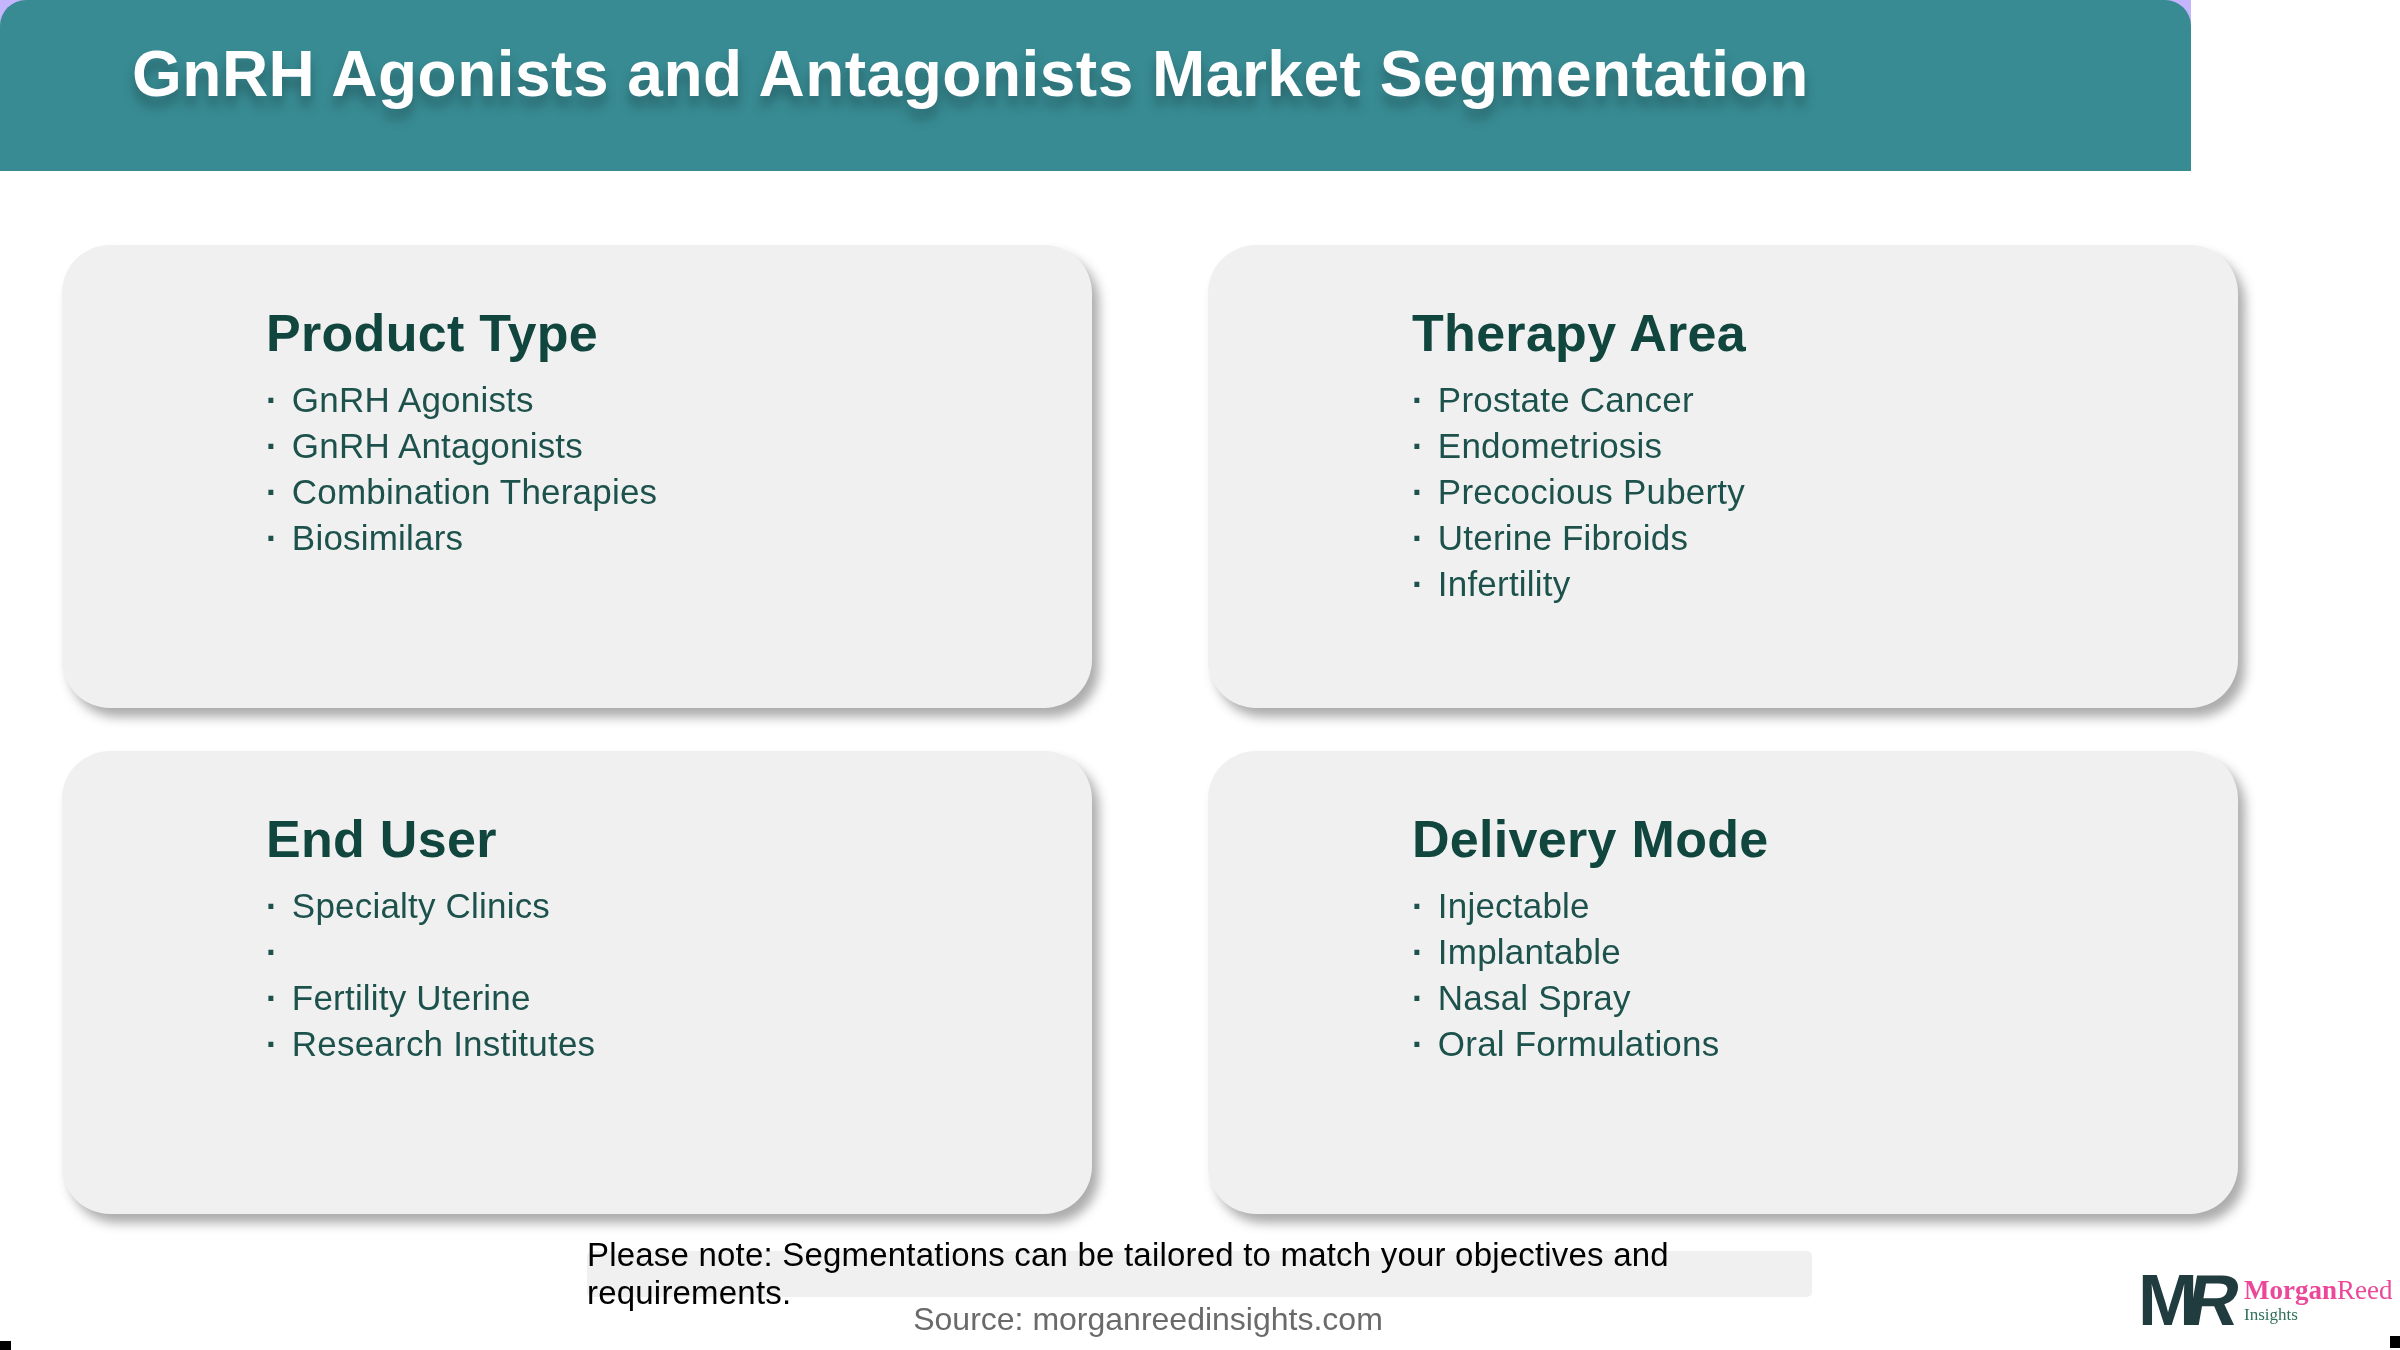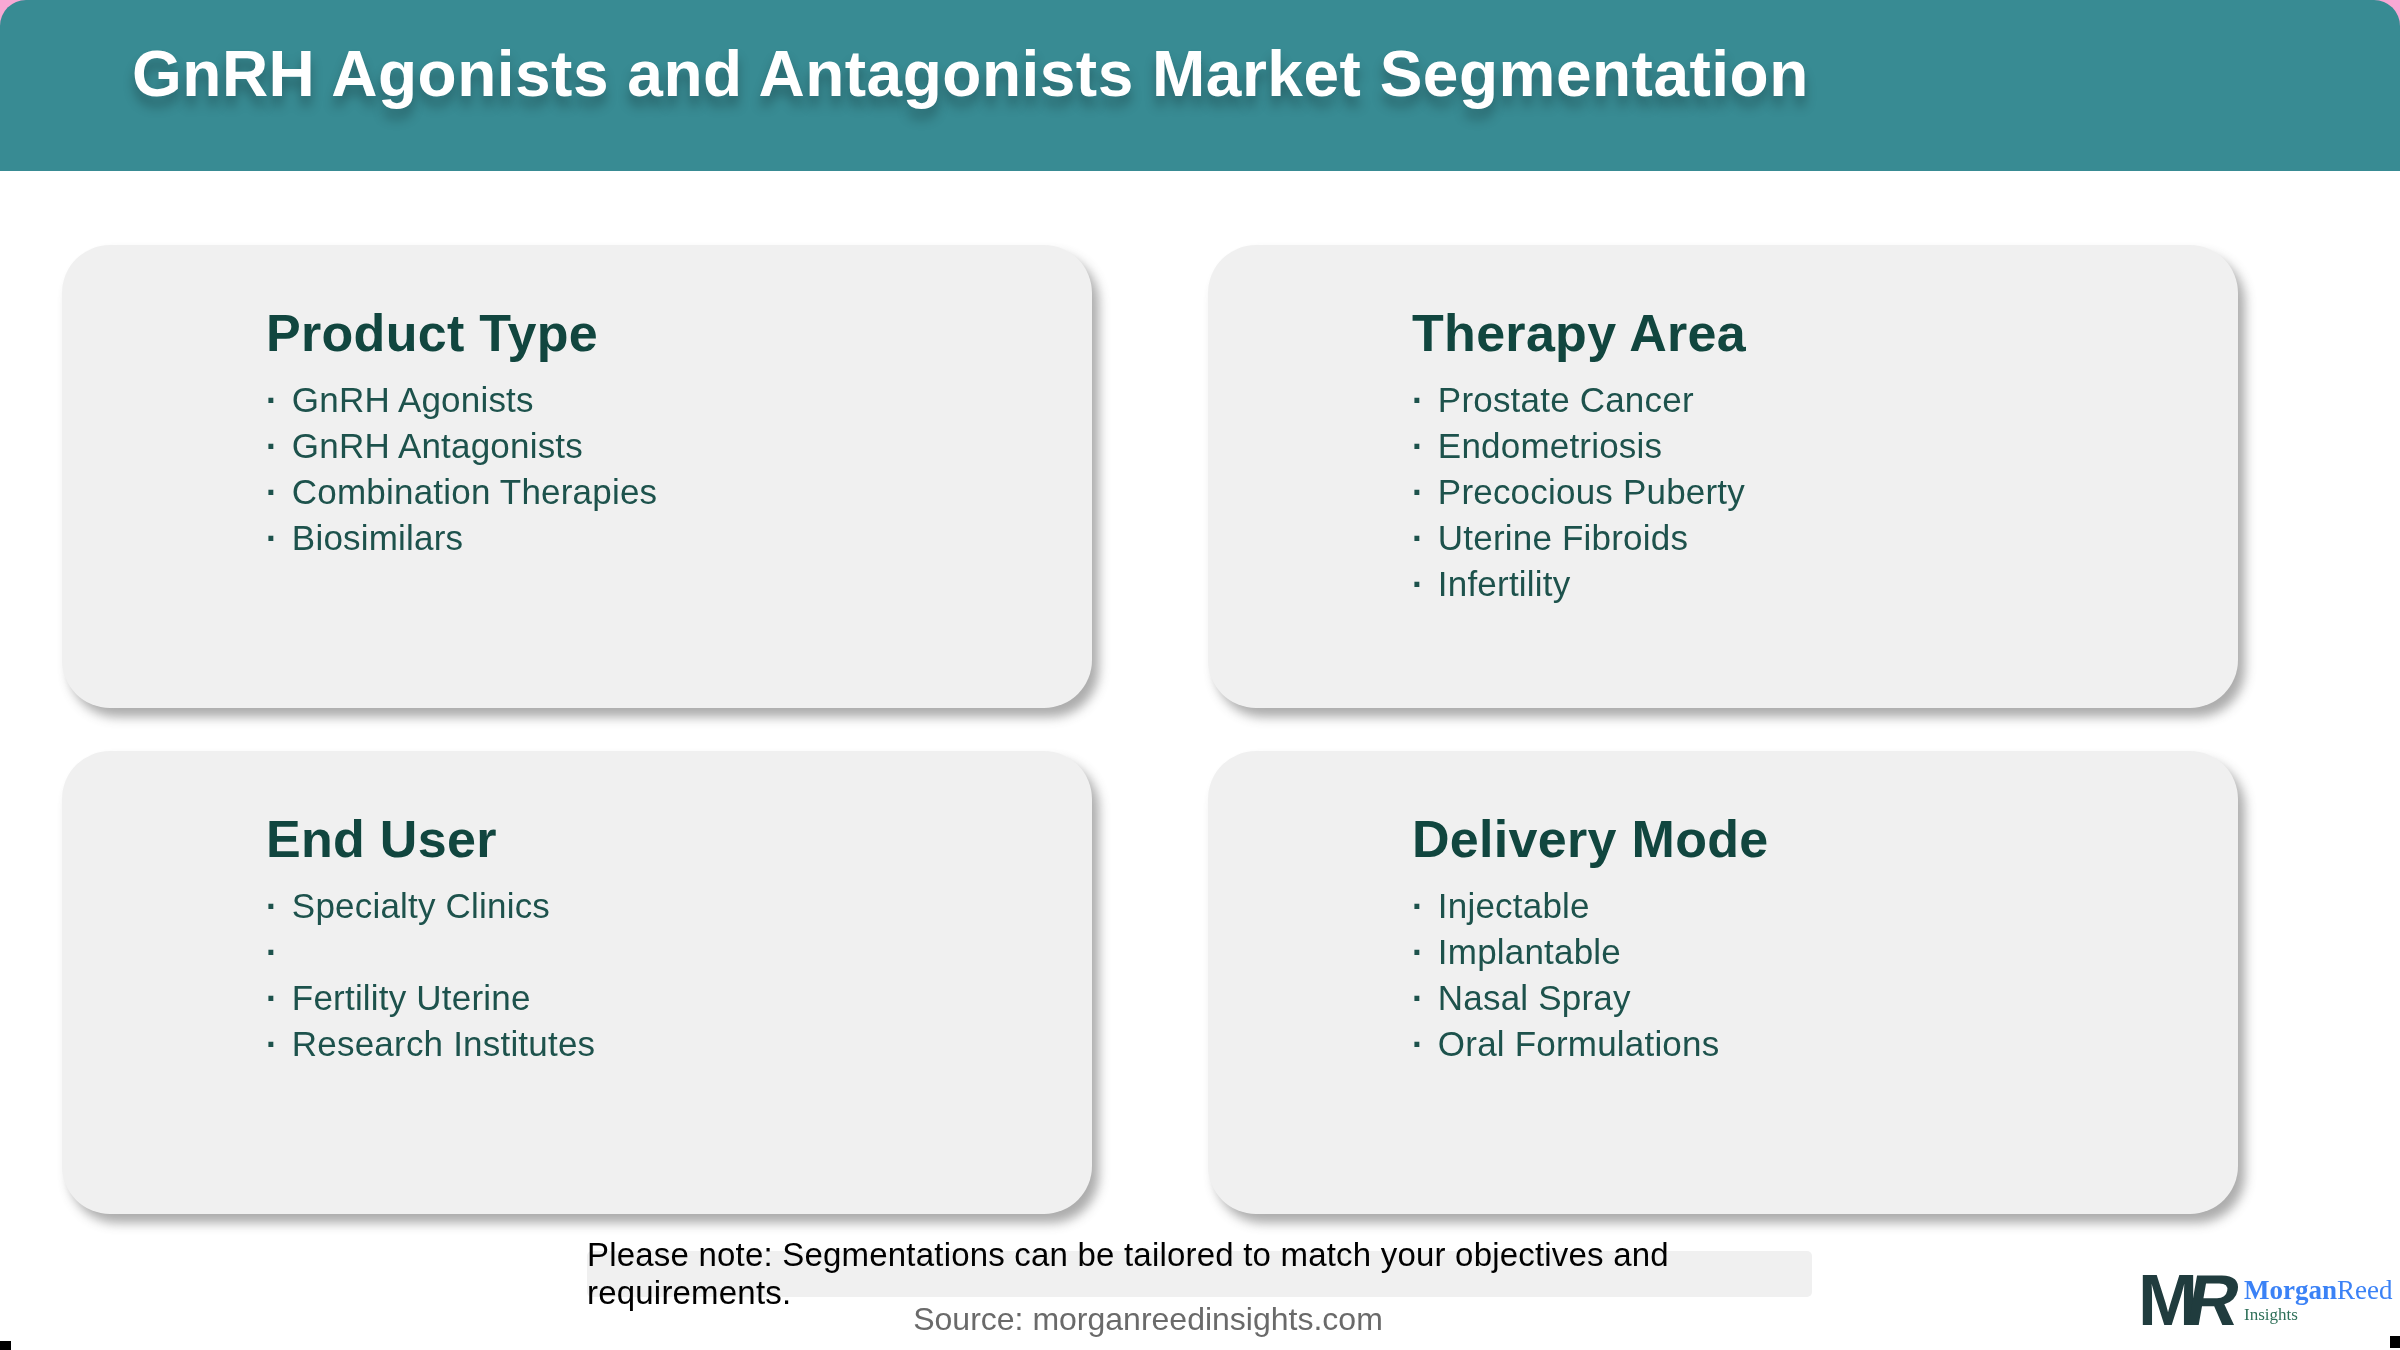--- a/index.html
+++ b/index.html
@@ -7,22 +7,22 @@
     width:2400px;height:1350px;
     background:#ffffff;
     font-family:"Liberation Sans", sans-serif;
     position:relative;
     overflow:hidden;
   }
   .page{position:absolute;inset:0;}
 
   
   .header-wrap{
-    position:absolute;top:0;left:0;width:2400px;height:171px;
-    background:#f9a8d4;
+    position:absolute;top:0;left:0;width:2191px;height:171px;
+    background:#c4b5fd;
   }
   .header{
     width:100%;height:100%;
     background:#388b93;
     border-radius:26px 26px 0 0;
     display:flex;align-items:center;
   }
   .header h1{
     margin:0 0 0 132px;
     position:relative;top:-12px;
@@ -100,21 +100,21 @@
   }
   .mono-r{
     display:inline-block;
     transform:skewX(-10deg);
     margin-left:-2px;
   }
   .logo-text{
     font-family:"Liberation Serif", serif;
     line-height:1.05;
   }
-  .logo-line1{font-size:27px;color:#3b82f6;}
+  .logo-line1{font-size:27px;color:#ec4899;}
   .logo-line1 .morgan{font-weight:700;}
   .logo-line1 .reed{font-weight:400;}
   .logo-line2{font-size:17px;color:#2f7059;margin-top:2px;}
 
   
   .corner-mark{position:absolute;background:#000;}
   .corner-mark.left{left:0;top:1341px;width:11px;height:9px;}
   .corner-mark.right{left:2390px;top:1336px;width:10px;height:12px;}
 </style>
 </head>

